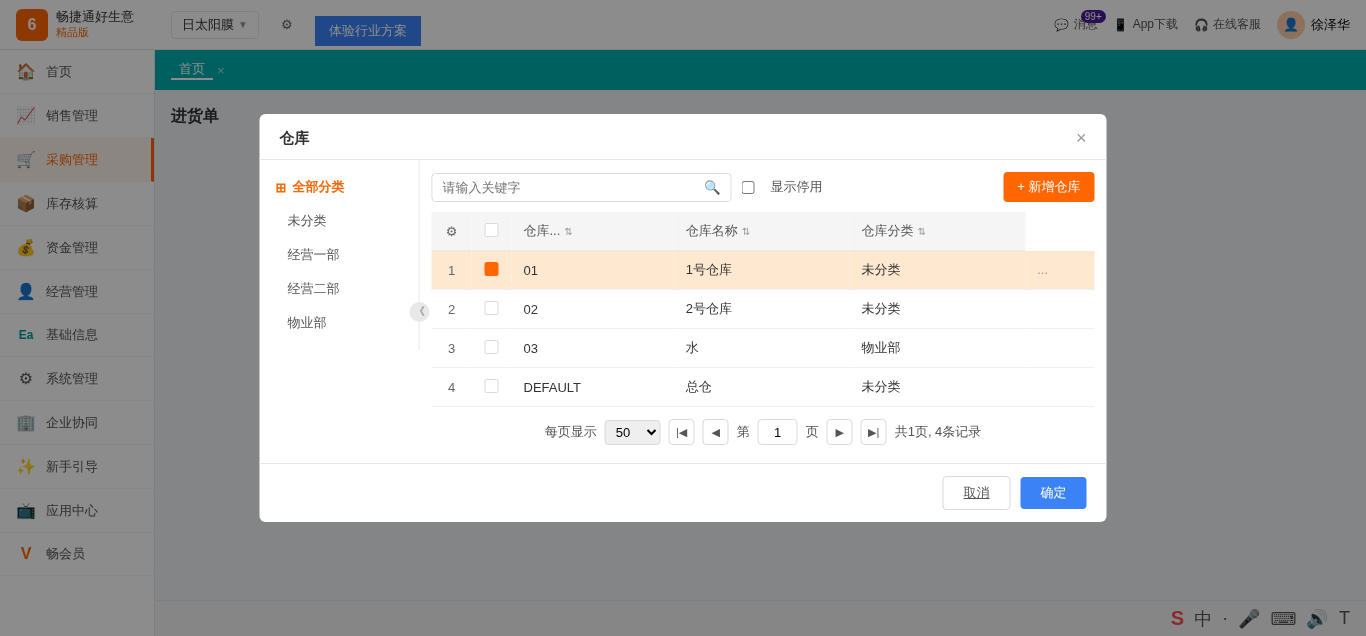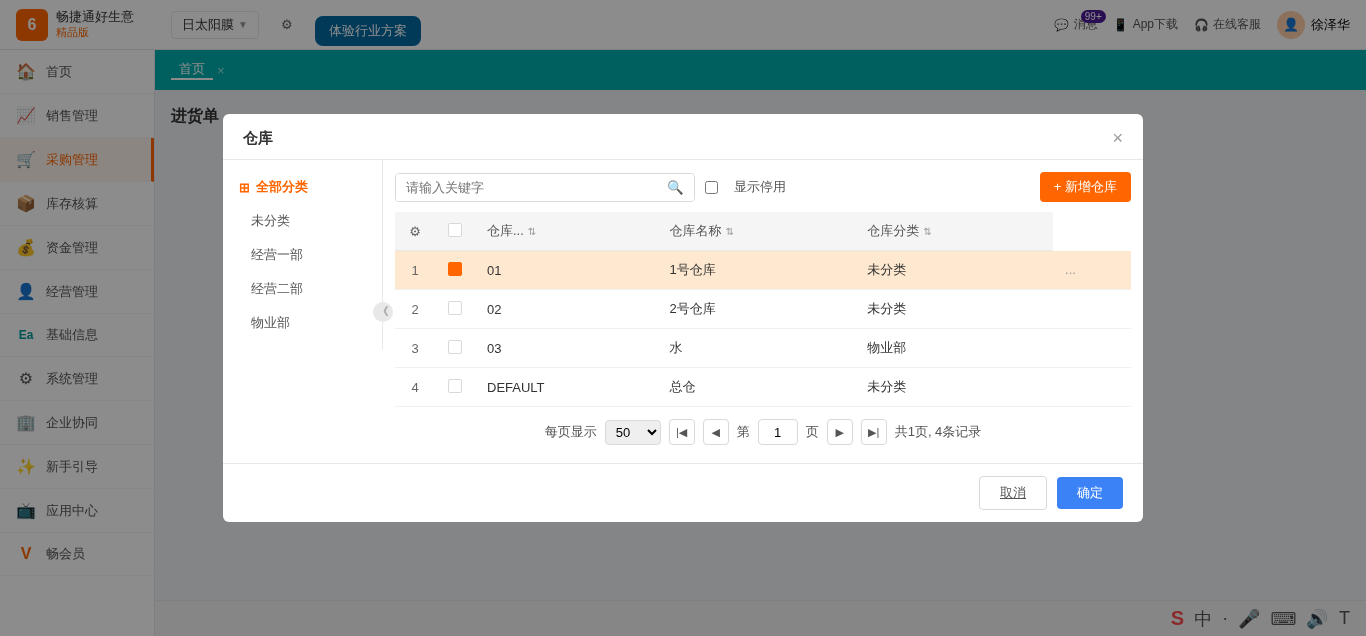--- a/index.html
+++ b/index.html
@@ -43,24 +43,24 @@
       border: 1px solid #e8e8e8; border-radius: 4px;
       padding: 4px 10px; cursor: pointer; color: #333;
     }
     .chevron { font-size: 10px; color: #999; }
     .gear-btn {
       width: 32px; height: 32px;
       display: flex; align-items: center; justify-content: center;
       cursor: pointer; color: #666;
     }
     .trial-btn {
-      background: #0369a1;
+      background: #3b82f6;
       color: white;
       border: none;
-      border-radius: 8px;
+      border-radius: 0;
       padding: 6px 14px;
       cursor: pointer;
       font-size: 13px;
       margin-top: 12px;
     }
     .header-right {
       display: flex; align-items: center; gap: 16px;
     }
     .notif-item {
       display: flex; align-items: center; gap: 4px;
@@ -129,21 +129,21 @@
       z-index: 100;
     }
 
     
     .modal {
       position: fixed;
       top: 50%; left: 50%;
       transform: translate(-50%, -50%);
       background: white;
       border-radius: 6px;
-      width: 920px;
+      width: 847px;
       max-height: 580px;
       z-index: 101;
       display: flex;
       flex-direction: column;
     }
     .modal-header {
       display: flex; align-items: center; justify-content: space-between;
       padding: 14px 20px 10px;
       border-bottom: 1px solid #e8e8e8;
     }

